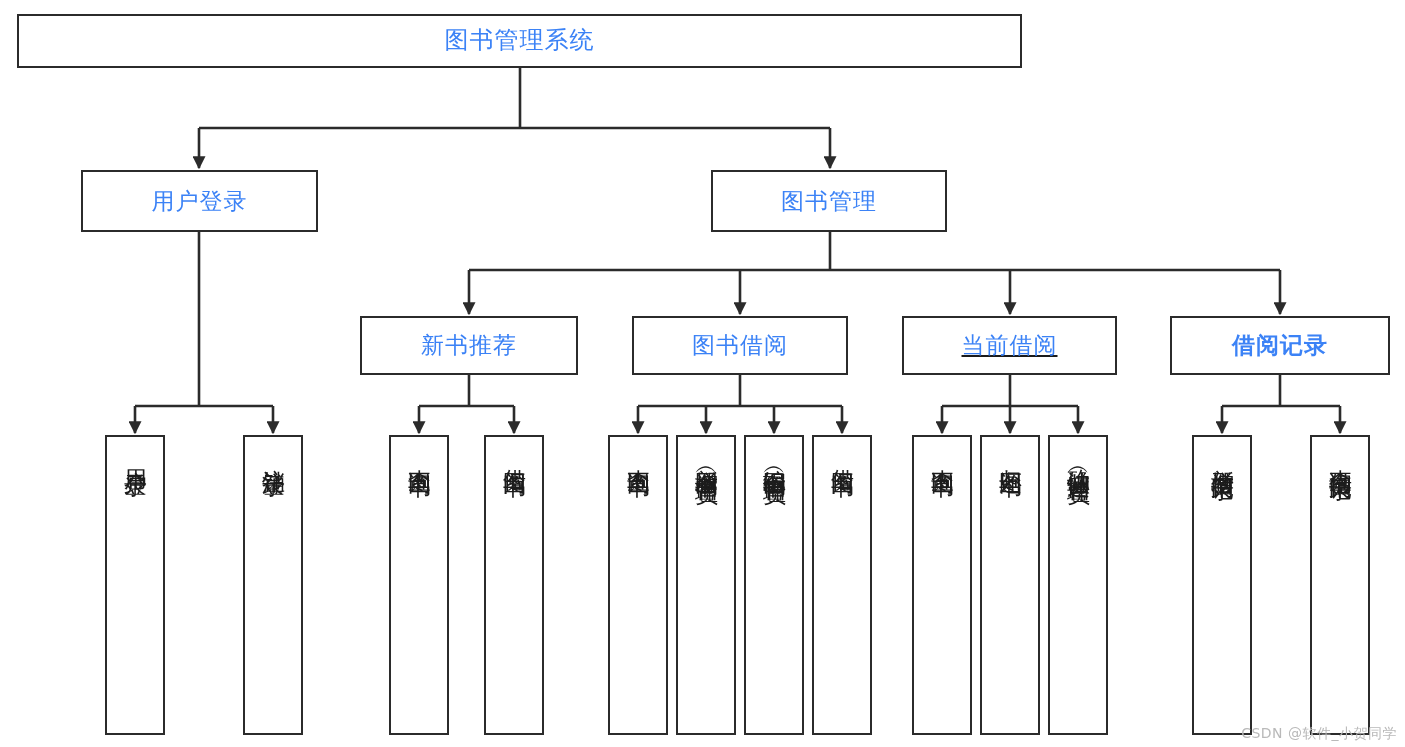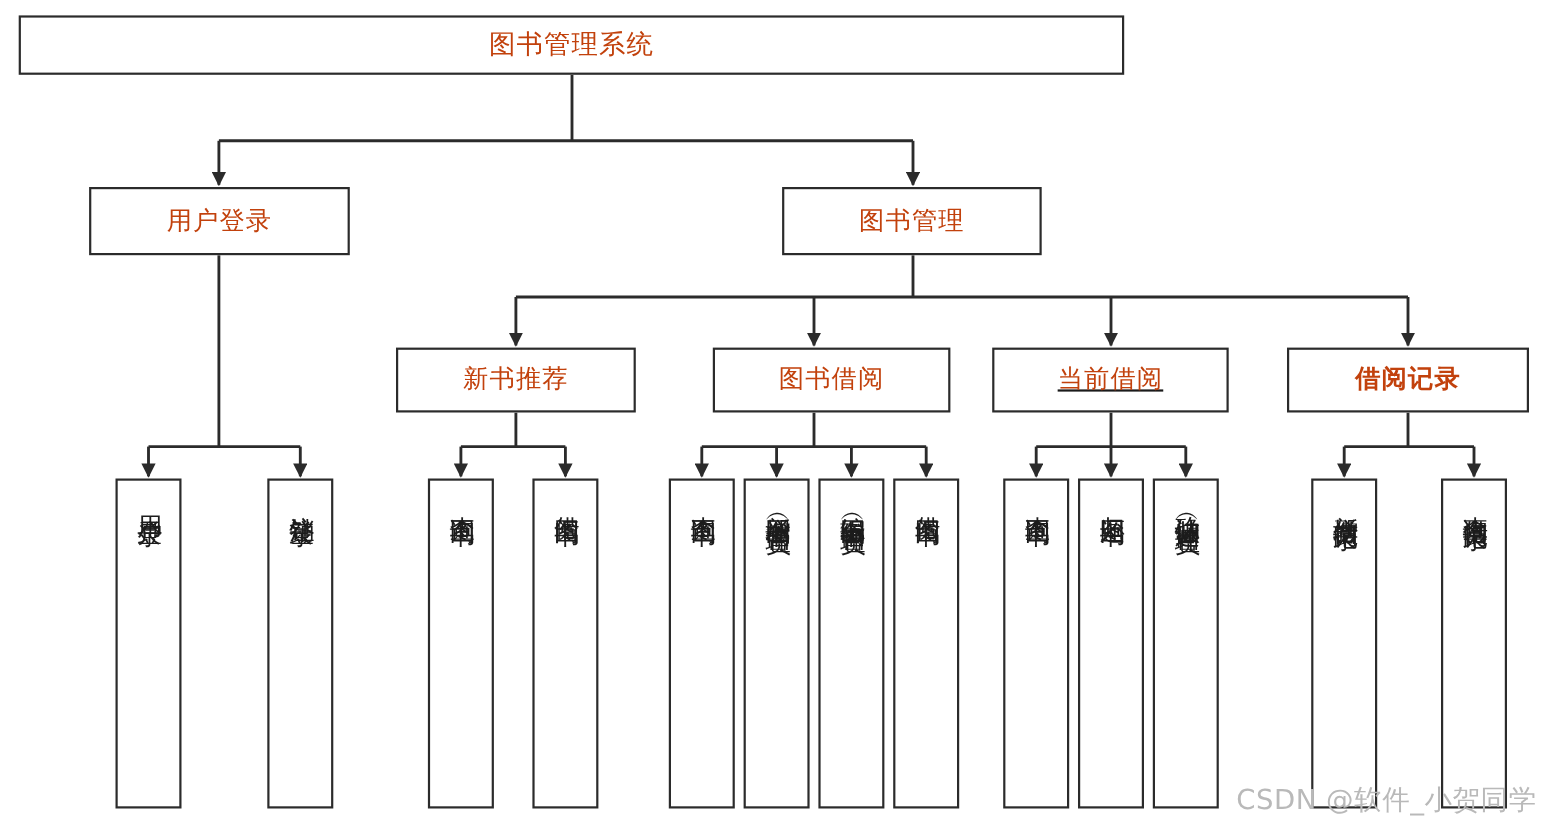--- a/index.html
+++ b/index.html
@@ -29,21 +29,21 @@
     border:2.5px solid #2b2b2b;
     display:flex;
     align-items:center;
     justify-content:center;
     z-index:3;
   }
   .node .lbl{
     font-size:23px;
     line-height:1.15;
     letter-spacing:1px;
-    color:#c2410c;
+    color:#3b82f6;
     white-space:nowrap;
     text-align:center;
   }
   .node-root .lbl{font-size:24px;}
   .leaf{
     position:absolute;
     box-sizing:border-box;
     background:#ffffff;
     border:2.5px solid #2b2b2b;
     z-index:3;
@@ -60,21 +60,21 @@
     line-height:1.12;
     letter-spacing:2px;
     color:#1c1c1c;
     white-space:nowrap;
   }
   .leaf.mid .vlbl{padding-top:0;}
   .watermark{
     position:absolute;
     right:8px;
     bottom:4px;
-    font-size:25px;
+    font-size:14px;
     color:#b9b9b9;
     letter-spacing:0.5px;
     z-index:5;
     white-space:nowrap;
     font-family:"DejaVu Sans","Liberation Sans",sans-serif;
   }
 </style>
 </head>
 <body>
 
@@ -138,21 +138,21 @@
   <div class="node" style="left:81px; top:170px; width:237px; height:62px;">
     <span class="lbl">用户登录</span>
   </div>
   <div class="node" style="left:360px; top:316px; width:218px; height:59px;">
     <span class="lbl">新书推荐</span>
   </div>
 
   <div class="node" style="left:711px; top:170px; width:236px; height:62px;">
     <span class="lbl">图书管理</span>
   </div>
-  <div class="node" style="left:632px; top:316px; width:216px; height:59px;margin-left:16px;">
+  <div class="node" style="left:632px; top:316px; width:216px; height:59px;">
     <span class="lbl">图书借阅</span>
   </div>
   <div class="node" style="left:902px; top:316px; width:215px; height:59px;text-decoration:underline;">
     <span class="lbl">当前借阅</span>
   </div>
   <div class="node" style="left:1170px; top:316px; width:220px; height:59px;font-weight:bold;">
     <span class="lbl">借阅记录</span>
   </div>
 
   <div class="leaf" style="left:105px; top:435px; width:60px; height:300px;">

